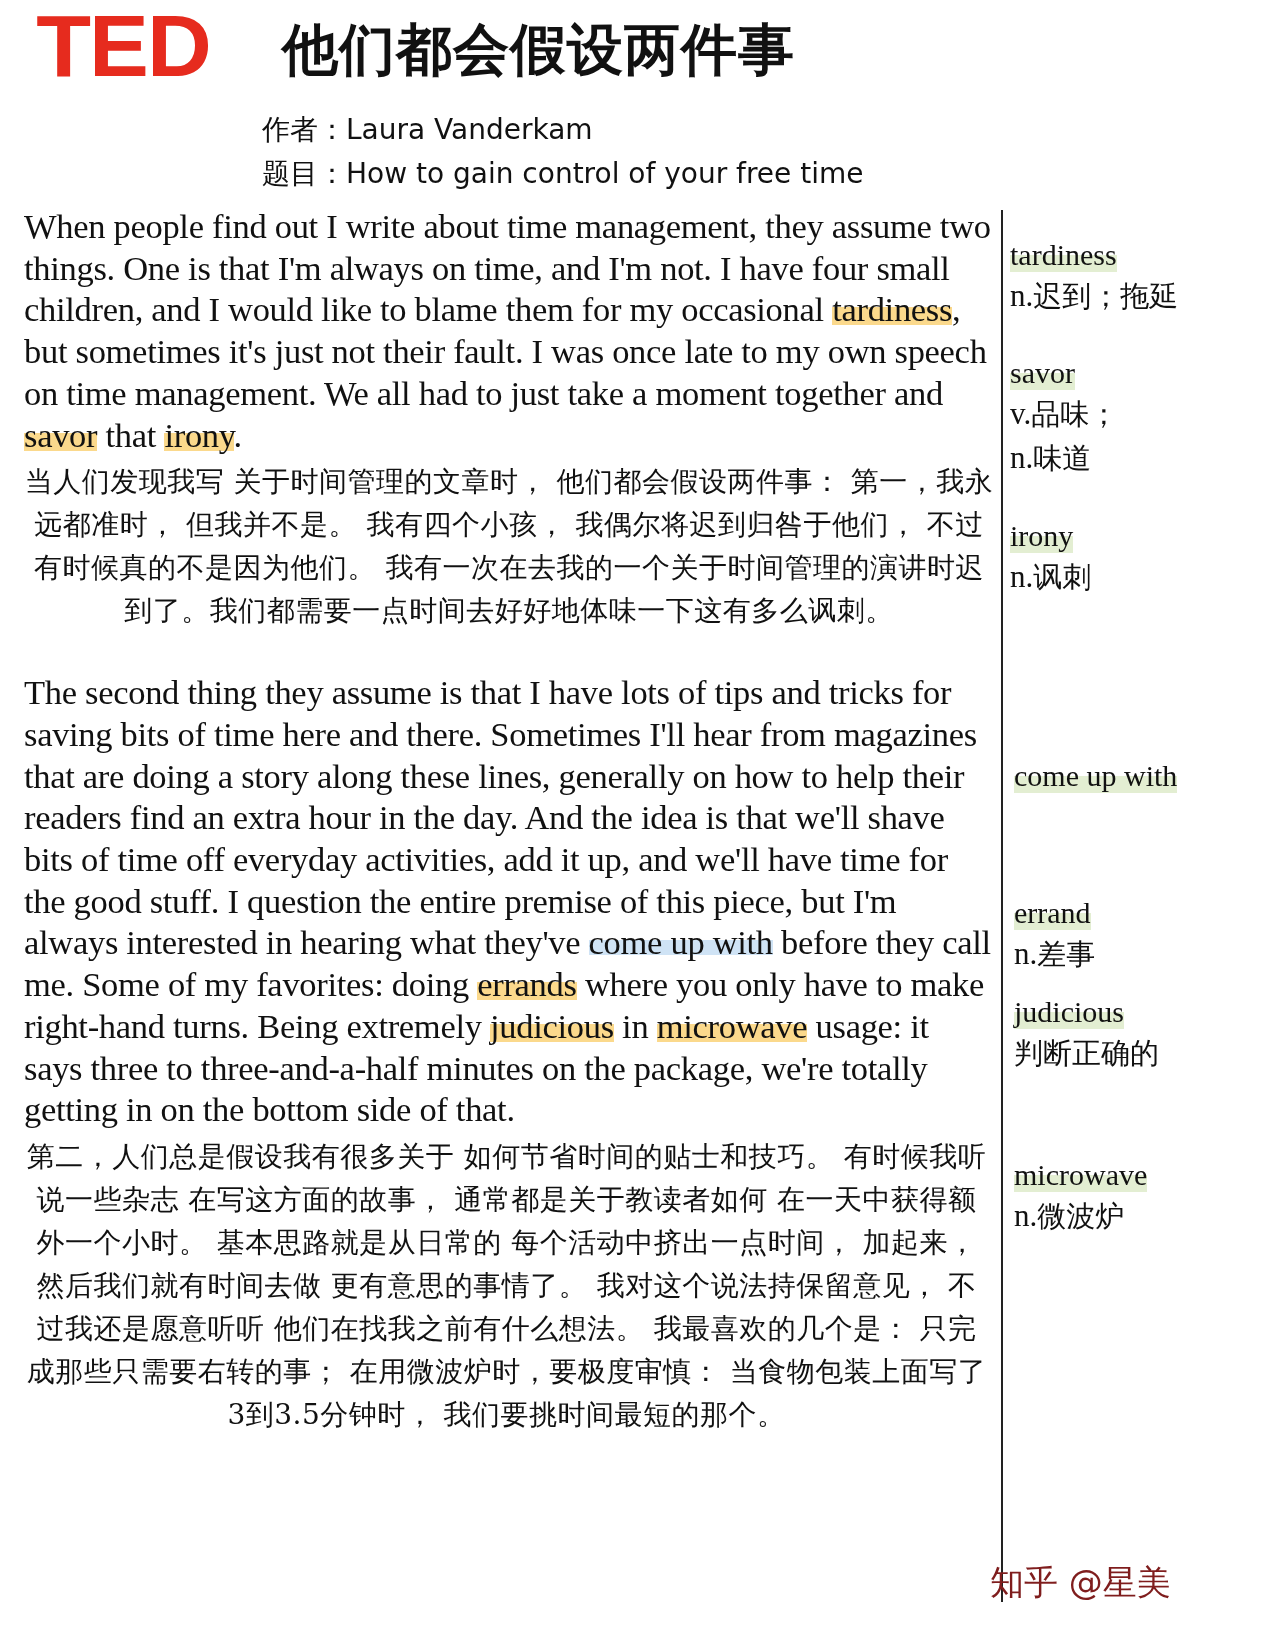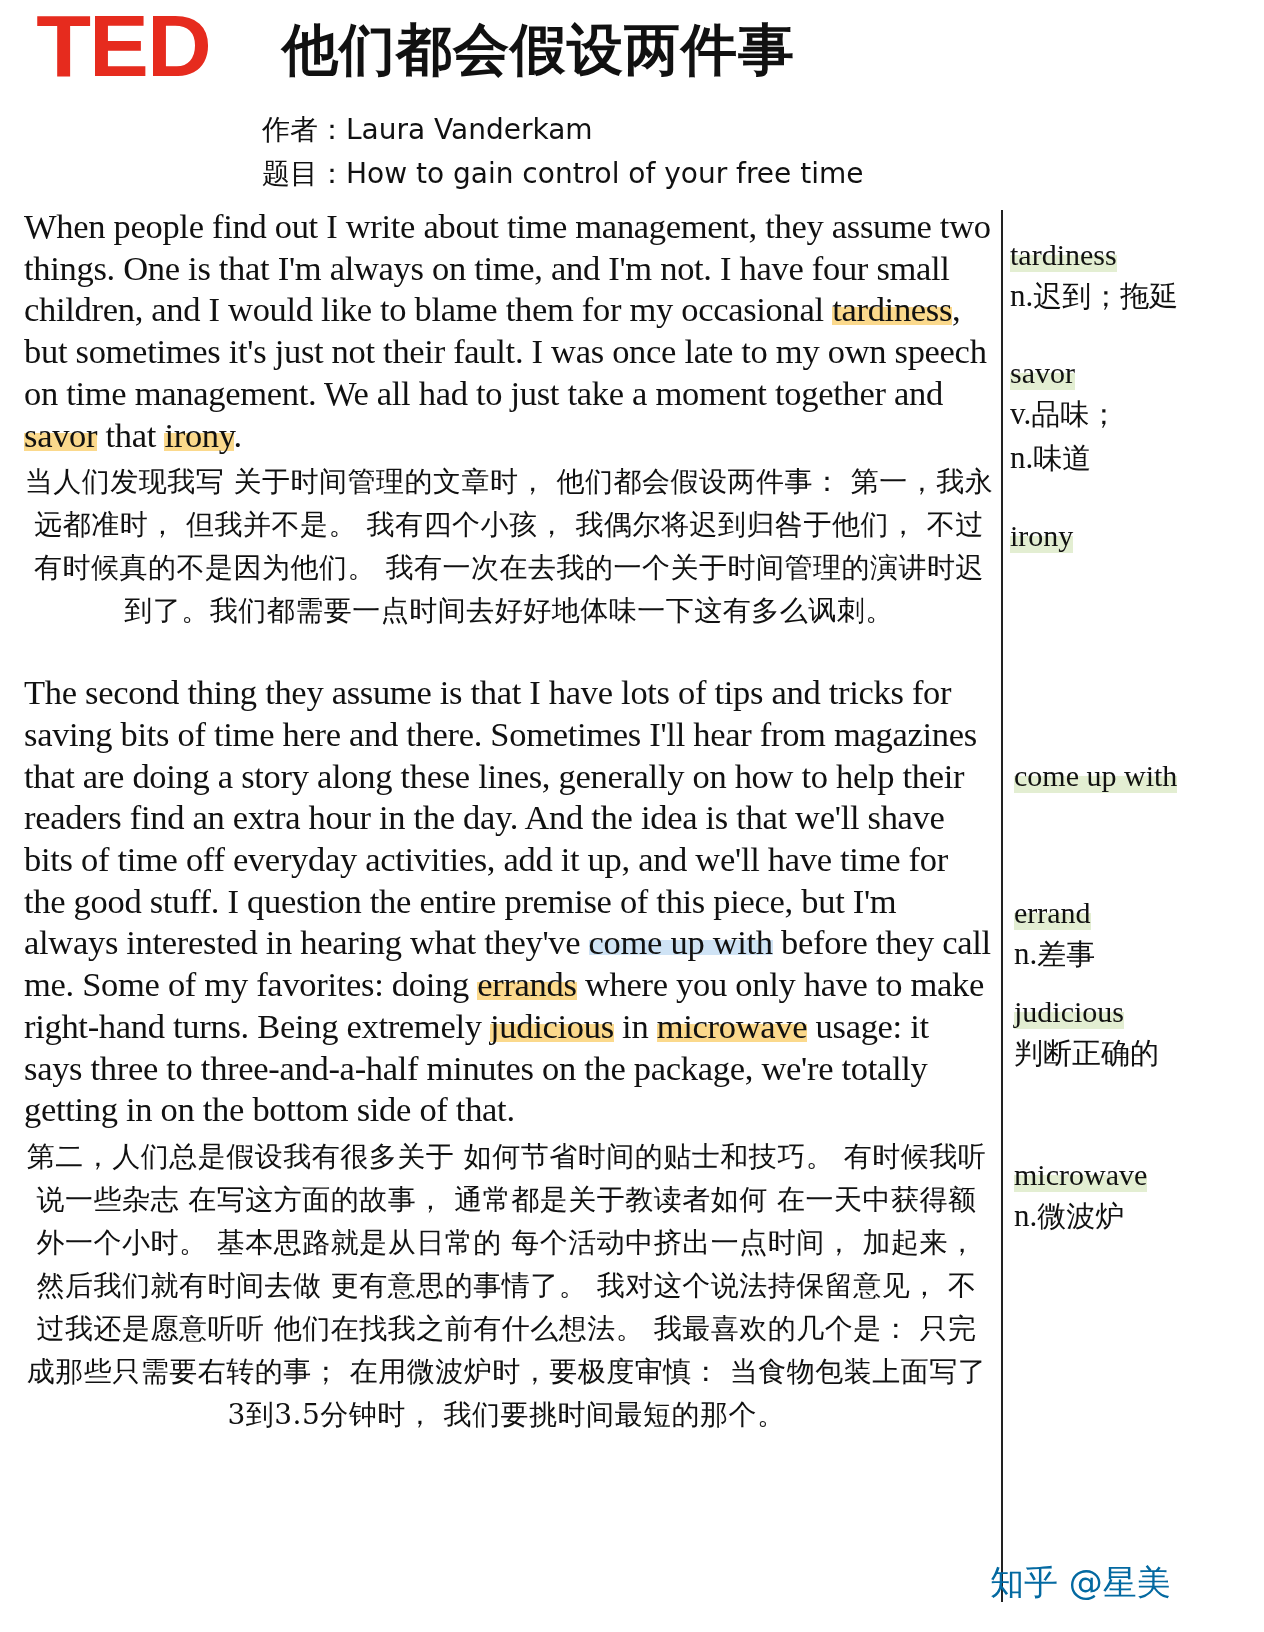--- a/index.html
+++ b/index.html
@@ -49,21 +49,21 @@
       font-family: "Liberation Serif", serif; font-size: 30px; line-height: 38px;
       display: inline-block;
       background: linear-gradient(to bottom, transparent 50%, #e3eed2 50%, #e3eed2 95%, transparent 95%);
     }
     .v-def {
       font-family: "DejaVu Sans", sans-serif; font-size: 29px; line-height: 44px;
     }
     .v-def .pos { font-family: "Liberation Serif", serif; font-size: 31px; }
     .watermark {
       position: absolute; left: 990px; top: 1560px;
-      font-family: "DejaVu Sans", sans-serif; font-size: 34px; color: #0369a1; white-space: nowrap;
+      font-family: "DejaVu Sans", sans-serif; font-size: 34px; color: #7f1d1d; white-space: nowrap;
     }
   </style>
 </head>
 <body>
 
 <div class="ted-logo" style="color:#e62b1e;">TED</div>
 <div class="main-title">他们都会假设两件事</div>
 
 <div class="meta">
   <div class="meta-line">
@@ -92,20 +92,21 @@
 </div>
 
 <div class="vocab-col" style="top:354px;">
   <span class="v-word">savor</span>
   <div class="v-def"><span class="pos">v.</span><span>品味；</span></div>
   <div class="v-def"><span class="pos">n.</span><span>味道</span></div>
 </div>
 
 <div class="vocab-col" style="top:517px;">
   <span class="v-word">irony</span>
+  <div class="v-def"><span class="pos">n.</span><span>讽刺</span></div>
 </div>
 
 <div class="vocab-col" style="top:757px; left:1014px;">
   <span class="v-word">come up with</span>
 </div>
 
 <div class="vocab-col" style="top:894px; left:1014px;">
   <span class="v-word">errand</span>
   <div class="v-def"><span class="pos">n.</span><span>差事</span></div>
 </div>

